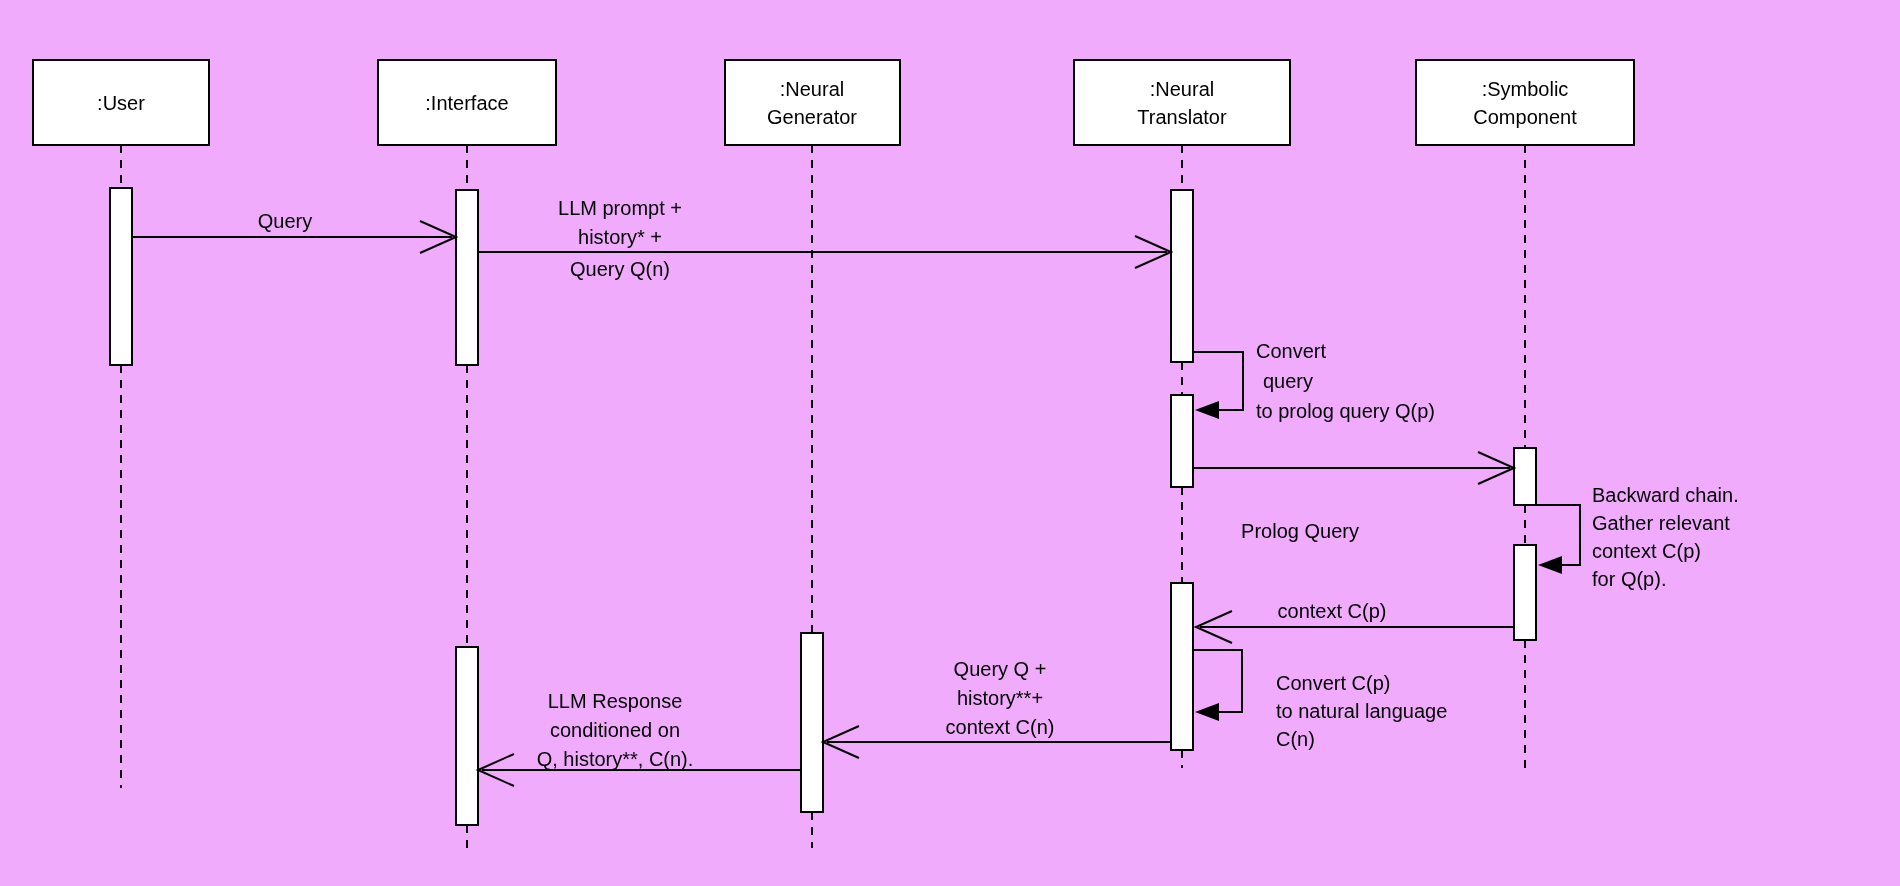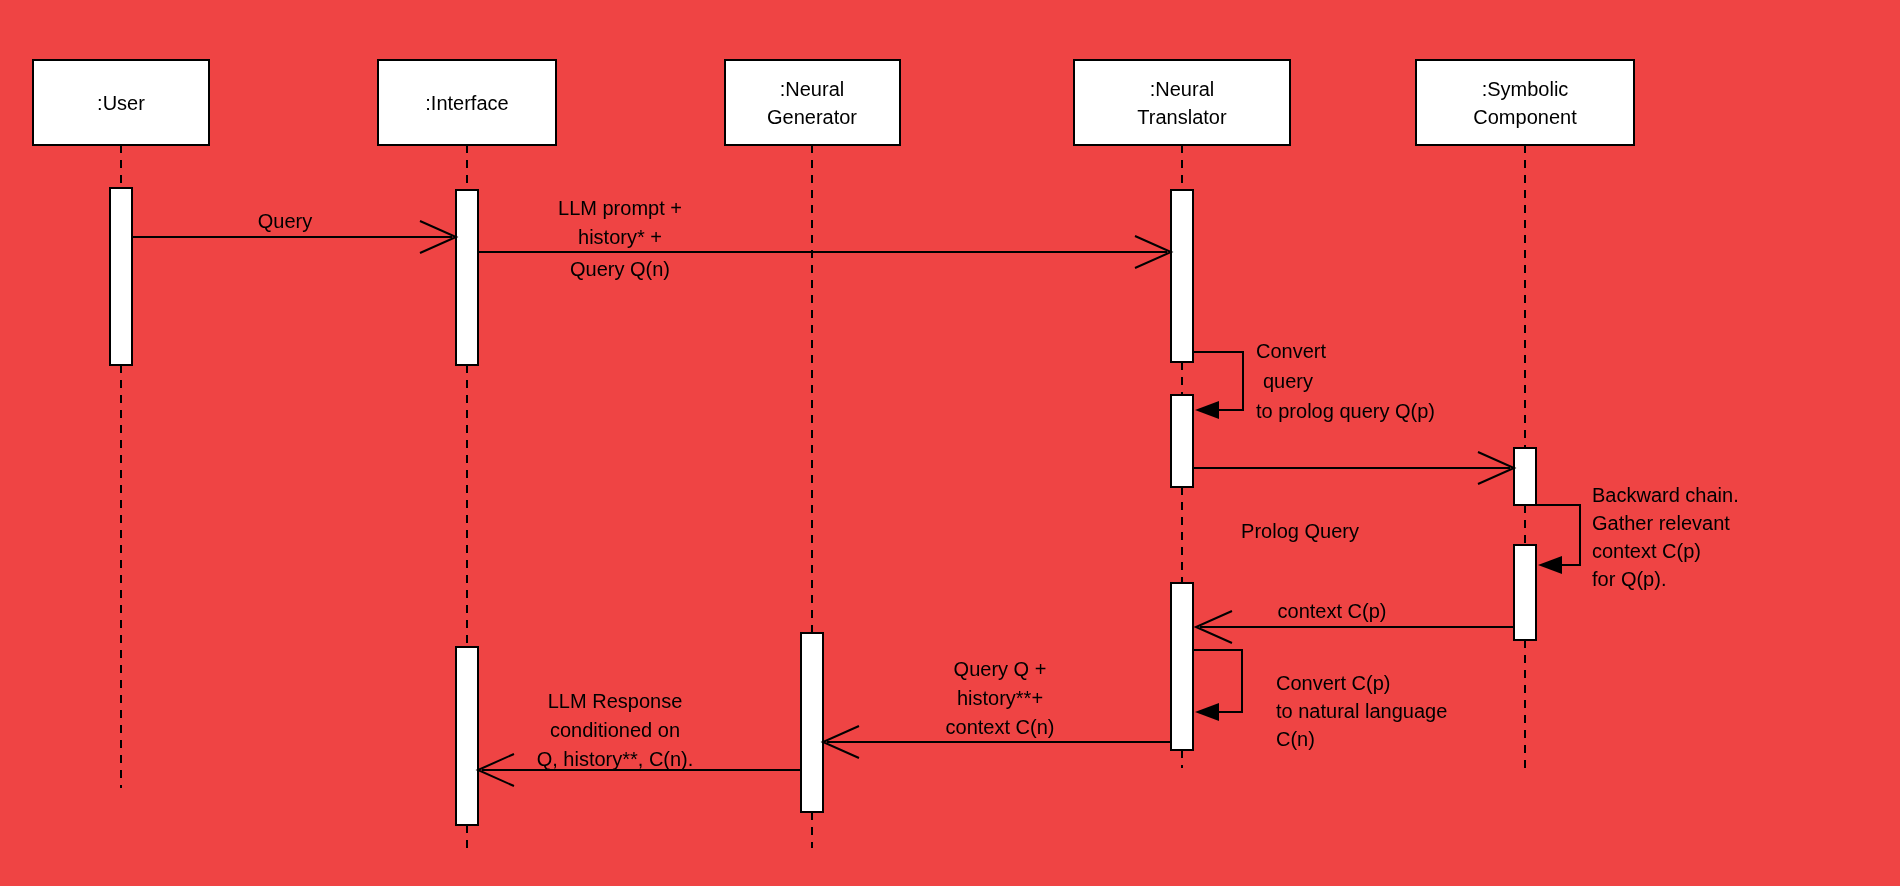--- a/index.html
+++ b/index.html
@@ -5,21 +5,21 @@
   html, body {
     margin: 0;
     padding: 0;
     background: #ffffff;
     font-family: "Liberation Sans", sans-serif;
   }
   .stage {
     position: relative;
     width: 1900px;
     height: 886px;
-    background: #ef4444;
+    background: #f0abfc;
     overflow: hidden;
   }
   svg { display: block; }
   .box {
     fill: #ffffff;
     stroke: #000000;
     stroke-width: 2;
   }
   .bar {
     fill: #ffffff;

